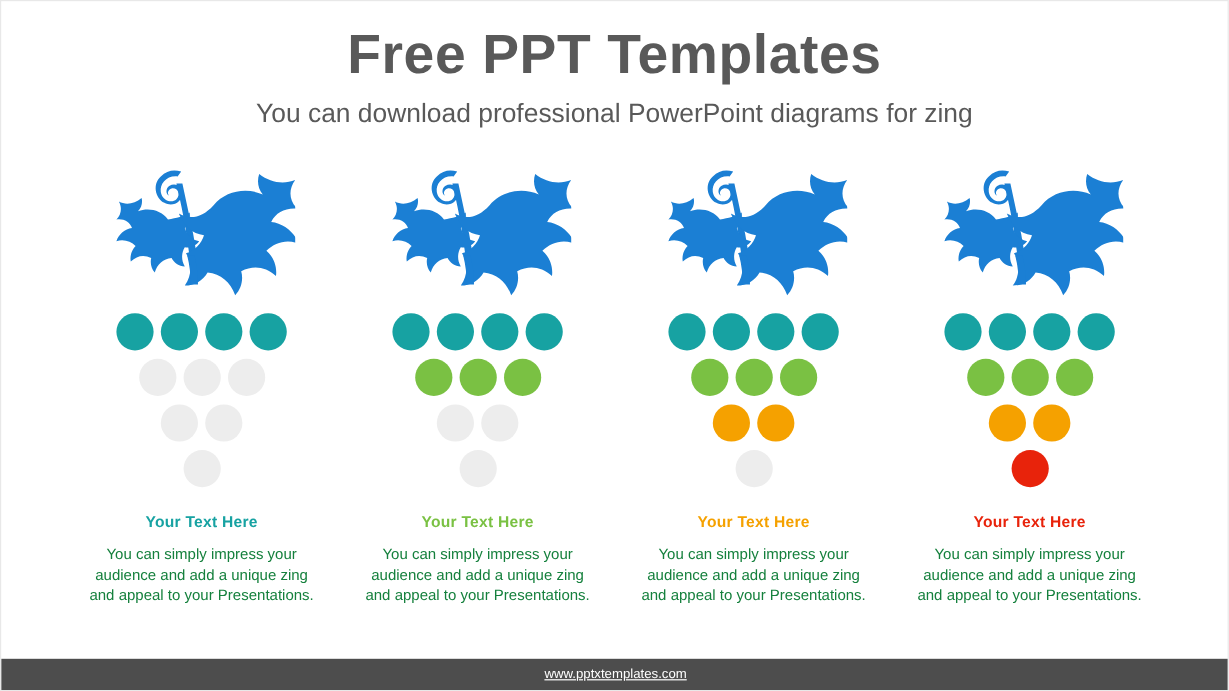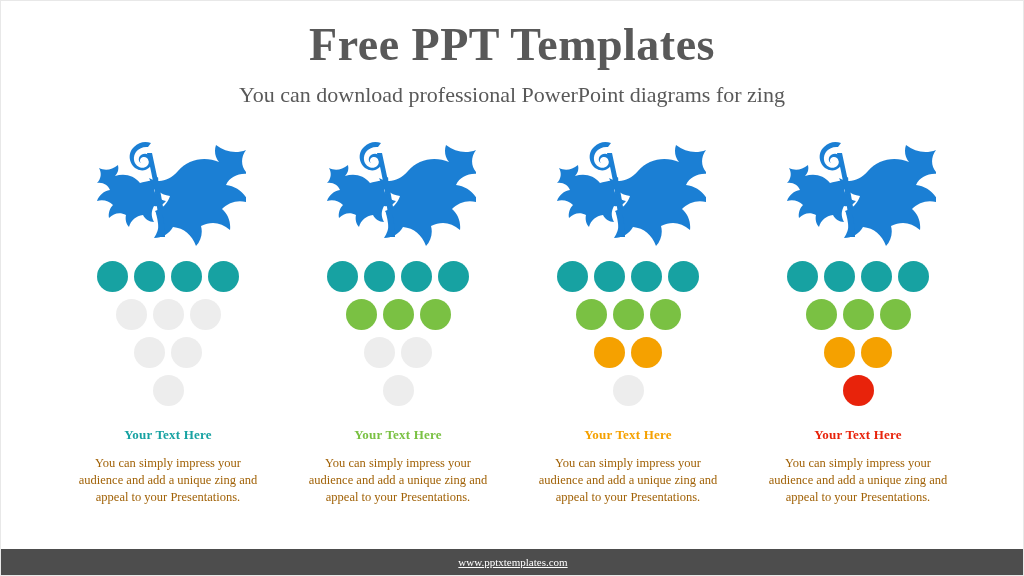--- a/index.html
+++ b/index.html
@@ -14,21 +14,20 @@
     overflow: hidden;
   }
   .slide {
     position: relative;
     width: 1024px;
     height: 576px;
     background: #ffffff;
     box-sizing: border-box;
     border: 1px solid #e8e8e8;
     overflow: hidden;
-    font-family: Liberation Serif, serif;
   }
   .title {
     text-align: center;
     font-size: 46px;
     font-weight: bold;
     color: #595959;
     letter-spacing: 0.5px;
     margin: 0;
     padding-top: 18px;
     line-height: 1.15;
@@ -88,21 +87,21 @@
     background: #ededed;
   }
   .caption {
     font-size: 13px;
     font-weight: bold;
     margin-top: 6px;
     letter-spacing: 0.2px;
   }
   .body-text {
     font-size: 12.5px;
-    color: #a16207;
+    color: #15803d;
     text-align: center;
     line-height: 1.35;
     width: 190px;
     margin-top: 12px;
   }
   .footer {
     position: absolute;
     left: 0;
     bottom: 0;
     width: 1024px;

